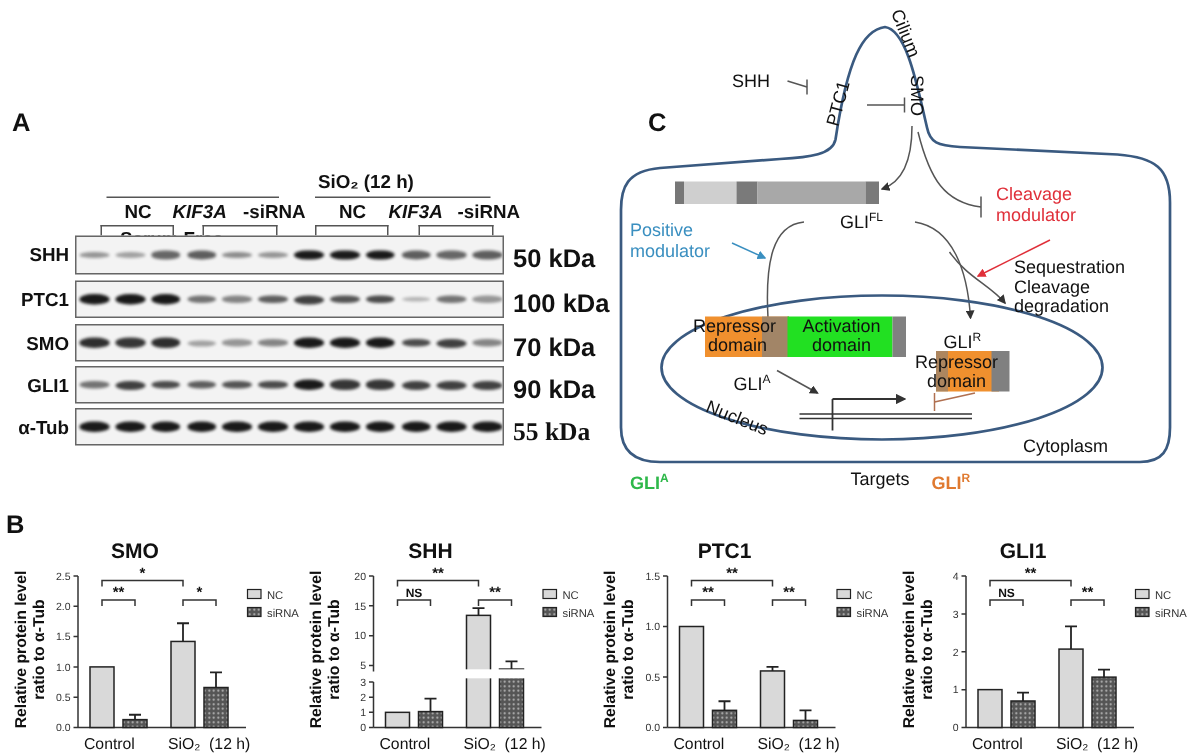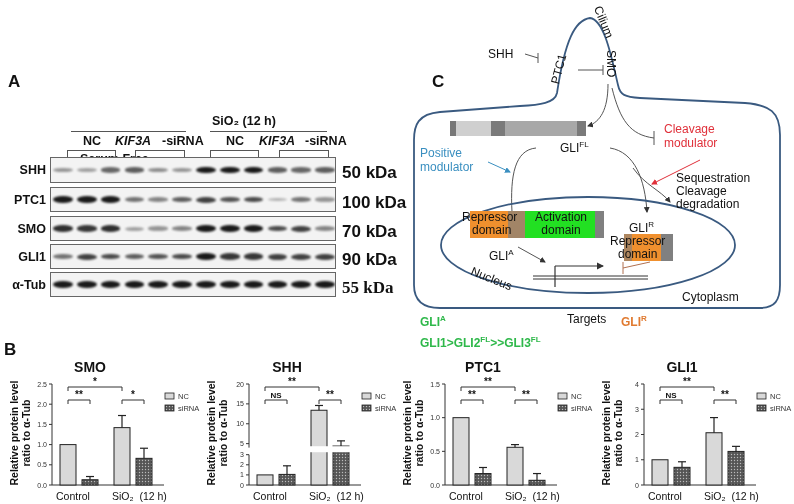--- a/index.html
+++ b/index.html
@@ -219,21 +219,20 @@
     <div>Repressor</div>
     <div style="padding-left:8px;">domain</div>
   </div>
 <div class="abs diag-txt" style="left:489px;top:248px;"><span>GLI</span><sup style="font-size:8px;">A</sup></div>
 <div class="abs diag-txt" style="left:474px;top:264px;transform:rotate(22deg);transform-origin:left top;">Nucleus</div>
 <div class="abs diag-txt" style="left:567px;top:281px;margin-top:31px;">Targets</div>
 <div class="abs diag-txt" style="left:682px;top:290px;">Cytoplasm</div>
 
 <div class="abs" style="left:420px;top:310px;font-size:12px;font-weight:bold;color:#2eb84a;line-height:17px;">
   <div><span>GLI</span><sup style="font-size:8px;">A</sup></div>
-  <div><span>GLI1&gt;GLI2</span><sup style="font-size:8px;">FL</sup><span>&gt;&gt;GLI3</span><sup style="font-size:8px;">FL</sup></div>
 </div>
 <div class="abs" style="left:621px;top:310px;font-size:12px;font-weight:bold;color:#e07a30;line-height:17px;">
   <div><span>GLI</span><sup style="font-size:8px;">R</sup></div>
 </div>
 
 <div class="abs panel-letter" style="left:4px;top:340px;">B</div>
 <div id="charts">
     <div class="abs" style="left: 0px; top: 345px; width: 200px; height: 159px;">
       <div class="abs chart-title" style="left: 40px; width: 100px; top: 14px;">SMO</div>
       <div class="abs ylab" style="left: 8px; top: 147px; width: 118px;">

